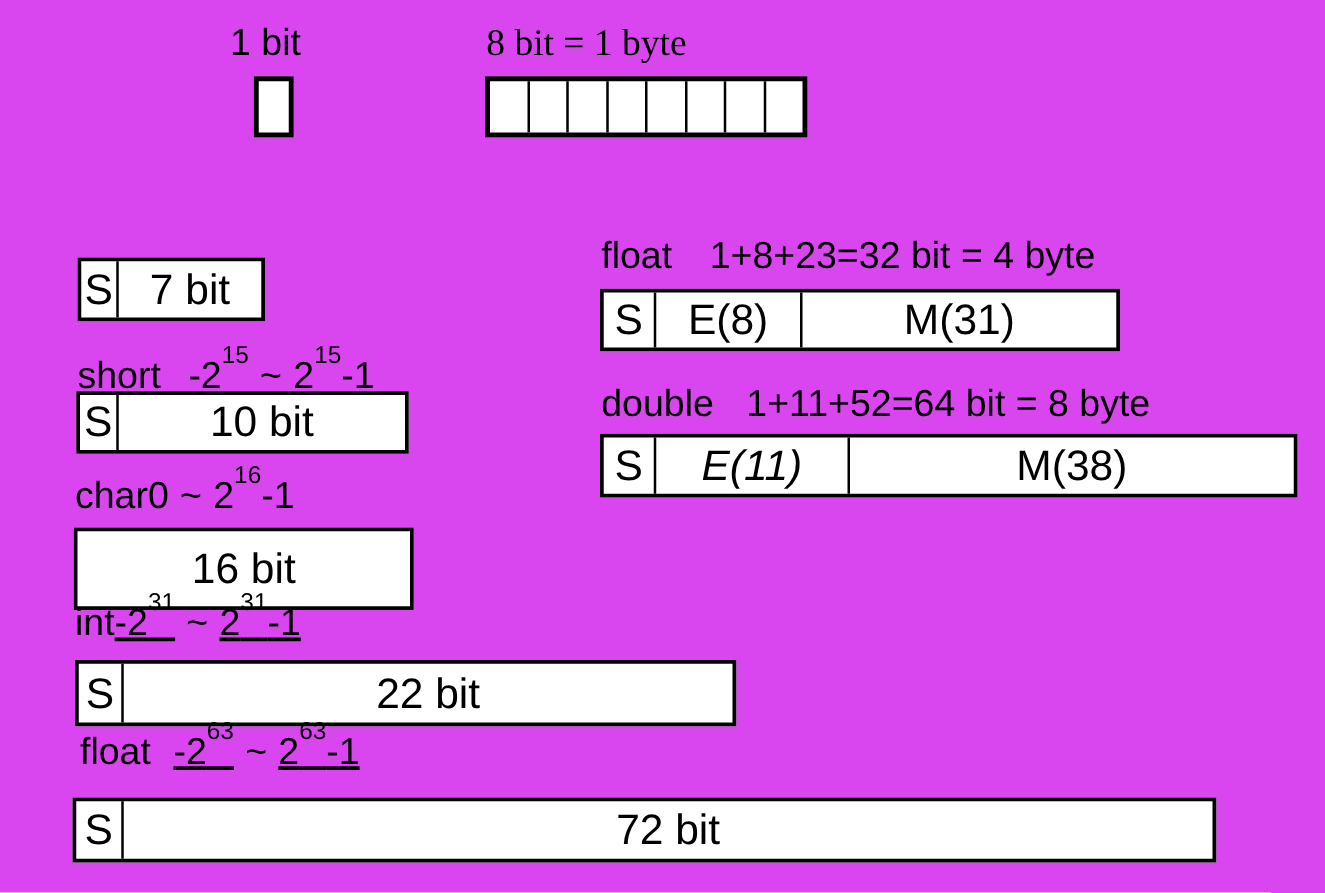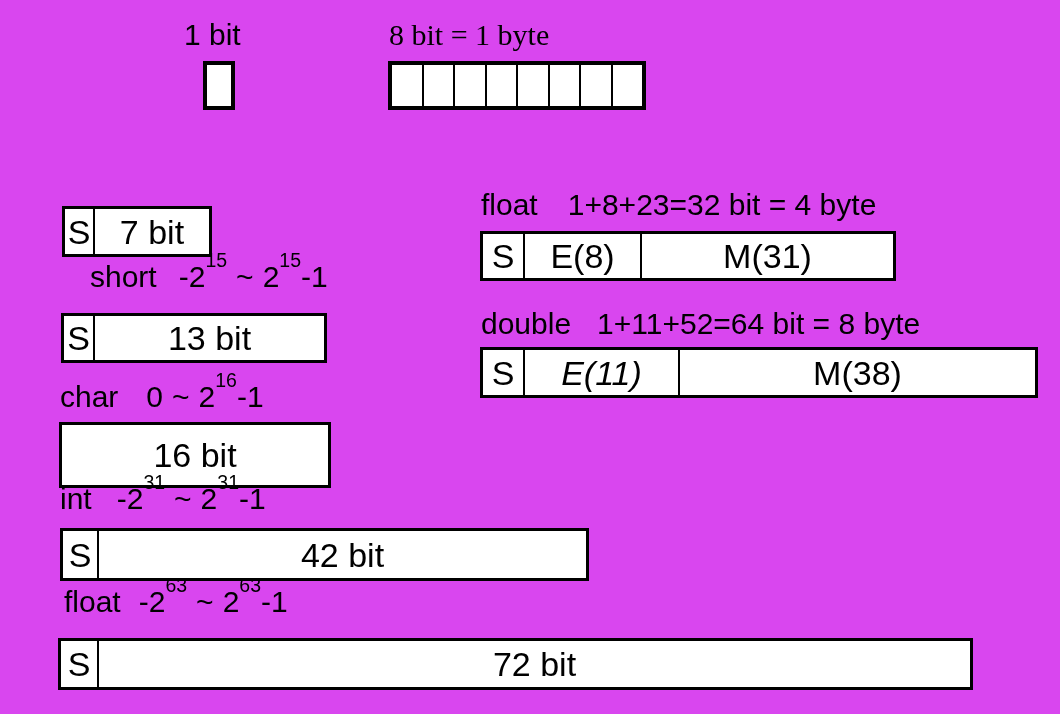--- a/index.html
+++ b/index.html
@@ -65,38 +65,38 @@
     <div class="cell eq"></div>
     <div class="cell eq"></div>
     <div class="cell eq"></div>
   </div>
 
   <div class="bitbox" style="left:62px; top:206px; width:150px; height:51px;">
     <div class="cell" style="flex:0 0 28px;">S</div>
     <div class="cell grow">7 bit</div>
   </div>
 
-  <div class="lbl" style="left:62px; top:262px;margin-left:28px;"><span>short</span><span class="range" style="margin-left:22px;"><span>-2</span><sup>15</sup><span class="tld">~</span><span>2</span><sup>15</sup><span>-1</span></span></div>
+  <div class="lbl" style="left:62px; top:286px;"><span>short</span><span class="range" style="margin-left:22px;"><span>-2</span><sup>15</sup><span class="tld">~</span><span>2</span><sup>15</sup><span>-1</span></span></div>
   <div class="bitbox" style="left:61px; top:313px; width:266px; height:50px;">
     <div class="cell" style="flex:0 0 29px;">S</div>
-    <div class="cell grow">13 bit</div>
+    <div class="cell grow">10 bit</div>
   </div>
 
-  <div class="lbl" style="left:60px; top:382px;"><span>char</span><span class="range" style="margin-left:28px;"><span>0</span><span class="tld">~</span><span>2</span><sup>16</sup><span>-1</span></span></div>
+  <div class="lbl" style="left:60px; top:382px;"><span>char</span><span class="range" style="margin-left:0;"><span>0</span><span class="tld">~</span><span>2</span><sup>16</sup><span>-1</span></span></div>
   <div class="bitbox" style="left:59px; top:422px; width:272px; height:66px;">
     <div class="cell grow">16 bit</div>
   </div>
 
-  <div class="lbl" style="left:60px; top:484px;"><span>int</span><span class="range" style="margin-left:25px;"><span>-2</span><sup>31</sup><span class="tld">~</span><span>2</span><sup>31</sup><span>-1</span></span></div>
+  <div class="lbl" style="left:60px; top:484px;"><span>int</span><span class="range" style="text-decoration:underline;"><span>-2</span><sup>31</sup><span class="tld">~</span><span>2</span><sup>31</sup><span>-1</span></span></div>
   <div class="bitbox" style="left:60px; top:528px; width:529px; height:53px;">
     <div class="cell" style="flex:0 0 34px;">S</div>
-    <div class="cell grow">42 bit</div>
+    <div class="cell grow">22 bit</div>
   </div>
 
-  <div class="lbl" style="left:64px; top:587px;"><span>float</span><span class="range" style="margin-left:18px;"><span>-2</span><sup>63</sup><span class="tld">~</span><span>2</span><sup>63</sup><span>-1</span></span></div>
+  <div class="lbl" style="left:64px; top:587px;"><span>float</span><span class="range" style="margin-left:18px;text-decoration:underline;"><span>-2</span><sup>63</sup><span class="tld">~</span><span>2</span><sup>63</sup><span>-1</span></span></div>
   <div class="bitbox" style="left:58px; top:638px; width:915px; height:52px;">
     <div class="cell" style="flex:0 0 36px;">S</div>
     <div class="cell grow">72 bit</div>
   </div>
 
   <div class="lbl" style="left:481px; top:190px;"><span>float</span><span class="range" style="margin-left:30px;">1+8+23=32 bit = 4 byte</span></div>
   <div class="bitbox" style="left:480px; top:231px; width:416px; height:50px;">
     <div class="cell" style="flex:0 0 40px;">S</div>
     <div class="cell" style="flex:0 0 117px;">E(8)</div>
     <div class="cell grow">M(31)</div>

